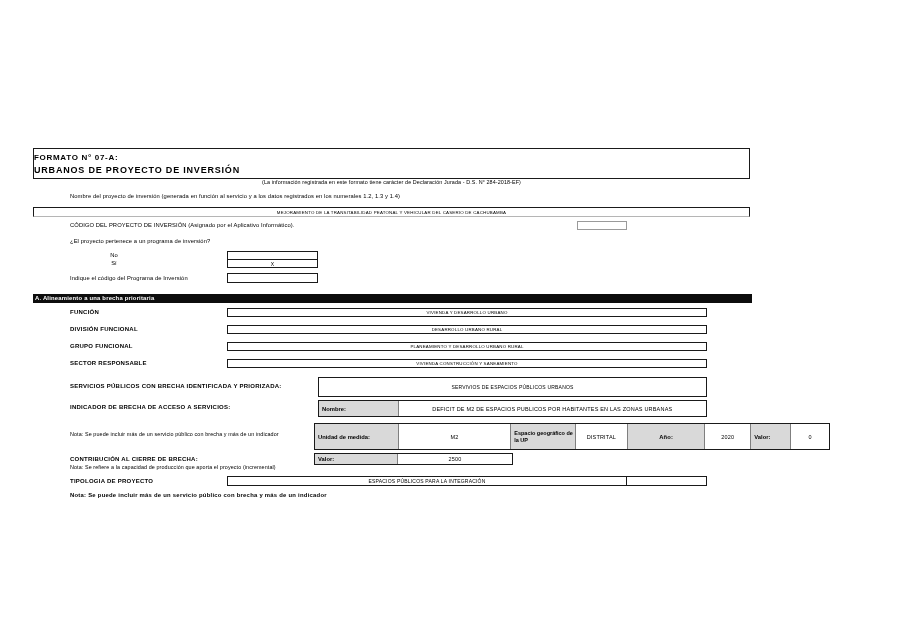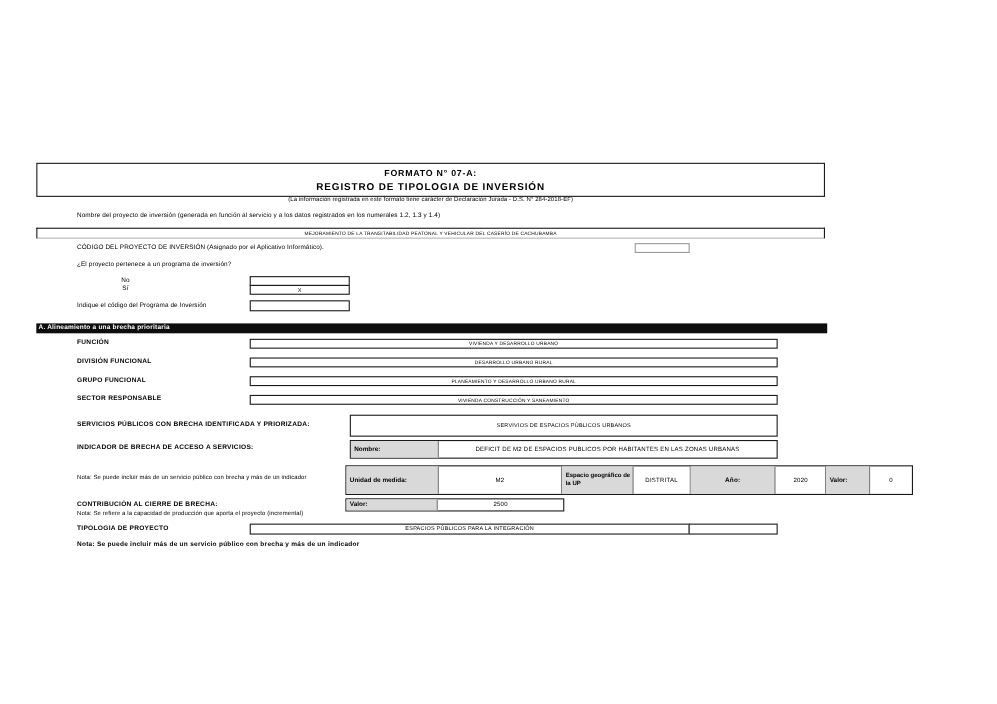--- a/index.html
+++ b/index.html
@@ -22,23 +22,23 @@
   .cell:last-child{border-right:none;}
   .gray{background:#d9d9d9;}
   .cl{padding-left:3px;font-size:5.8px;font-weight:bold;}
   .cc{justify-content:center;font-size:5.5px;letter-spacing:.2px;}
 </style>
 </head>
 <body>
 
 <div class="page">
 
-  <div class="abs box" style="left:33px;top:148px;width:717px;height:31px;display:flex;flex-direction:column;align-items:center;justify-content:center;">
+  <div class="abs box" style="left:33px;top:148px;width:717px;height:31px;display:flex;flex-direction:column;align-items:flex-start;justify-content:center;">
     <div class="title1">FORMATO N° 07-A:</div>
-    <div class="title2">REGISTRO DE TIPOLOGIA DE INVERSIÓN</div>
+    <div class="title2">URBANOS DE PROYECTO DE INVERSIÓN</div>
   </div>
   <div class="abs lbl" style="left:33px;top:179px;width:717px;text-align:center;font-size:5.4px;">(La información registrada en este formato tiene carácter de Declaración Jurada - D.S. N° 284-2018-EF)</div>
 
   <div class="abs lbl" style="left:70px;top:193px;">Nombre del proyecto de inversión (generada en función al servicio y a los datos registrados en los numerales 1.2, 1.3 y 1.4)</div>
   <div class="abs box c tiny" style="left:33px;top:207px;width:717px;height:10px;border-bottom:1px solid #b5b5b5;">MEJORAMIENTO DE LA TRANSITABILIDAD PEATONAL Y VEHICULAR DEL CASERÍO DE CACHUBAMBA</div>
 
   <div class="abs lbl" style="left:70px;top:222px;">CÓDIGO DEL PROYECTO DE INVERSIÓN (Asignado por el Aplicativo Informático).</div>
   <div class="abs gbox c tiny" style="left:577px;top:221px;width:50px;height:9px;"></div>
 
   <div class="abs lbl" style="left:70px;top:238px;">¿El proyecto pertenece a un programa de inversión?</div>

